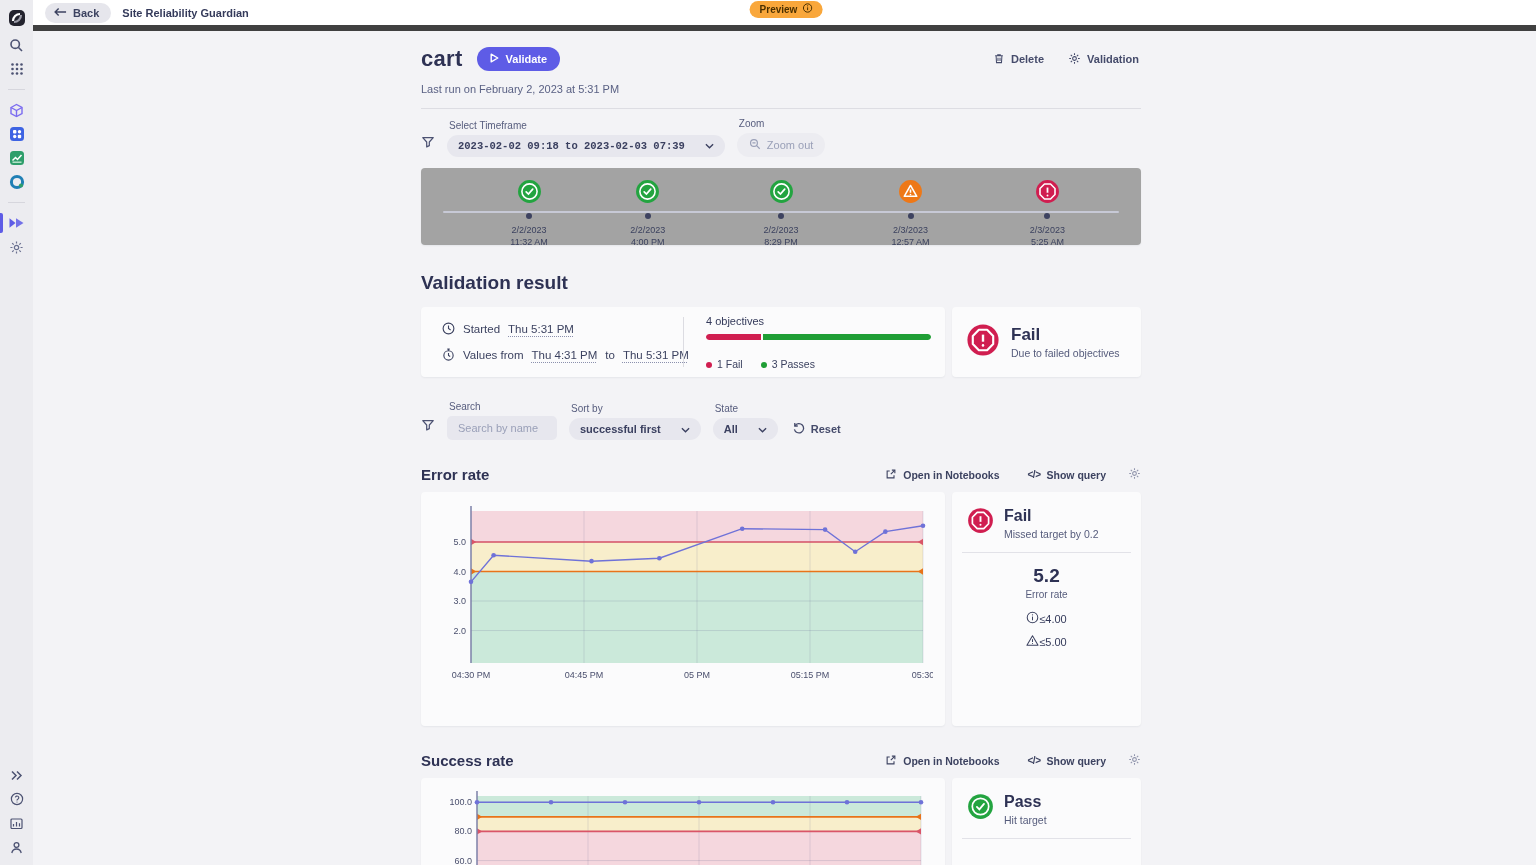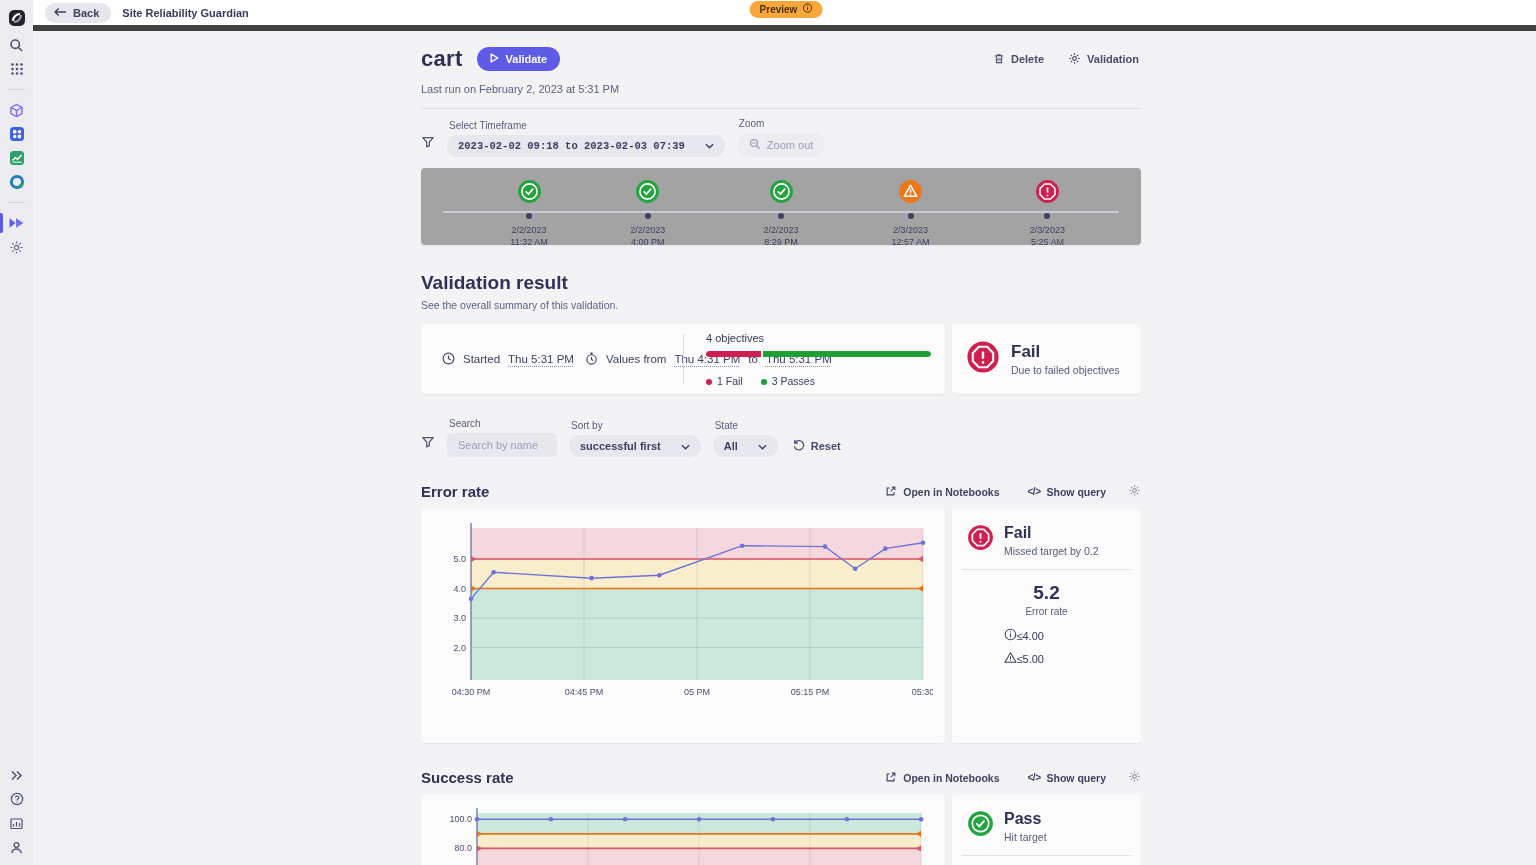--- a/index.html
+++ b/index.html
@@ -94,21 +94,21 @@
 
   
   h2.sec-title { margin:27px 0 5px 0; font-size:19px; font-weight:bold; color:#2e3254; }
   .sec-sub { font-size:10.5px; color:#5a6184; margin:0; }
 
   
   .card { background:#fbfbfc; border-radius:4px; box-shadow:0 1px 2px rgba(25,28,55,.06); }
 
   .summary-row { display:flex; gap:7px; margin-top:13px; }
   .summary-card { width:524px; height:70px; display:flex; align-items:center; }
-  .sum-left { width:262px; padding-left:21px; display:flex; flex-direction:row; gap:11px; }
+  .sum-left { width:262px; padding-left:21px; display:flex; flex-direction:column; gap:11px; }
   .sum-row { display:flex; align-items:center; gap:8px; font-size:11.5px; color:#3c4260; white-space:nowrap; }
   .dotted-val { text-decoration:underline dotted #8b90ad; text-underline-offset:3px; font-weight:normal; }
   .sum-div { width:1px; align-self:stretch; margin:10px 0; background:#dcdce2; }
   .sum-right { flex:1; padding:0 14px 0 22px; }
   .obj-count { font-size:11px; color:#343a5a; margin-bottom:7px; }
   .obj-bar { display:flex; height:6px; border-radius:3px; overflow:hidden; gap:2px; }
   .obj-bar .seg-fail { width:24.5%; background:#d01e50; border-radius:3px 0 0 3px; }
   .obj-bar .seg-pass { flex:1; background:#1f9e35; border-radius:0 3px 3px 0; }
   .obj-legend { display:flex; gap:18px; margin-top:18px; font-size:10.5px; color:#3c4260; align-items:center; }
   .dot { width:6px; height:6px; border-radius:50%; display:inline-block; margin-right:5px; }
@@ -147,21 +147,21 @@
 
   .result-card { width:189px; padding:13px 0 0 0; }
   .result-card.err { height:234px; }
   .result-card.succ { height:190px; }
   .res-head { display:flex; align-items:flex-start; gap:10px; padding:2px 15px 0 15px; }
   .res-status { font-size:16px; font-weight:bold; color:#2e3254; line-height:1.1; }
   .res-detail { font-size:10.5px; color:#565c7c; margin-top:3px; white-space:nowrap; }
   .res-rule { border:none; border-top:1px solid #e2e2e8; margin:12px 10px 12px 10px; }
   .res-value { text-align:center; font-size:19px; font-weight:bold; color:#2e3254; }
   .res-metric { text-align:center; font-size:10px; color:#565c7c; margin-top:2px; margin-bottom:10px; }
-  .target-row { width:86px; margin:5px auto; display:flex; justify-content:flex-start; align-items:center; }
+  .target-row { width:86px; margin:5px auto; display:flex; justify-content:center; align-items:center; }
   .target-val { font-size:11px; color:#343a5a; }
 </style>
 </head>
 <body>
 
 <div class="app">
 
   <aside class="sidebar">
     <div class="sb-item logo">
       <span>
@@ -444,21 +444,20 @@
                 <circle cx="12" cy="15.8" r=".9" fill="#fff"></circle>
               </svg>
           </span>
           <div class="tl-dot"></div>
           <div class="tl-date">2/3/2023</div>
           <div class="tl-time">5:25 AM</div>
         </div>
       </div>
 
       <h2 class="sec-title">Validation result</h2>
-      <p class="sec-sub">See the overall summary of this validation.</p>
 
       <div class="summary-row">
         <div class="card summary-card">
           <div class="sum-left">
             <div class="sum-row">
               <span>
                 <svg width="13" height="13" viewBox="0 0 14 14" fill="none" stroke="#3c4260" stroke-width="1.2">
                     <circle cx="7" cy="7" r="5.8"></circle>
                     <path d="M7 3.8 V7 L9.3 8.6"></path>
                   </svg>

